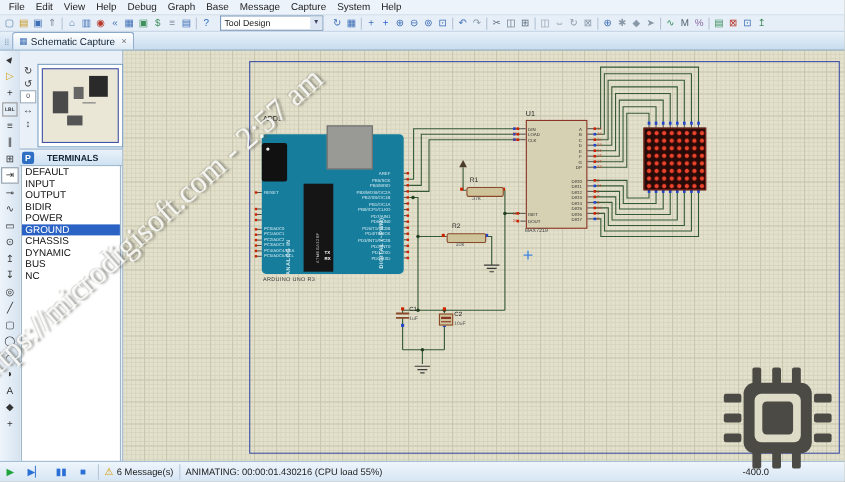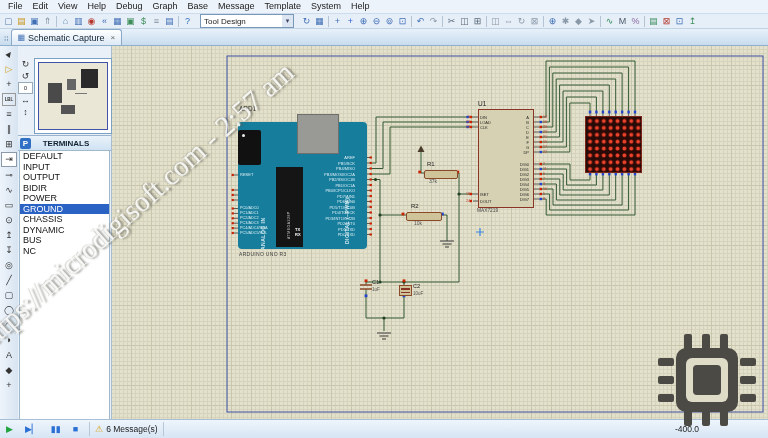--- a/index.html
+++ b/index.html
@@ -110,21 +110,21 @@
   <div id="menubar">
 
   <span class="menu-item" style="--i: 0;">File</span>
       <span class="menu-item" style="--i: 1;">Edit</span>
       <span class="menu-item" style="--i: 2;">View</span>
       <span class="menu-item" style="--i: 3;">Help</span>
       <span class="menu-item" style="--i: 4;">Debug</span>
       <span class="menu-item" style="--i: 5;">Graph</span>
       <span class="menu-item" style="--i: 6;">Base</span>
       <span class="menu-item" style="--i: 7;">Message</span>
-      <span class="menu-item" style="--i: 8;">Template</span>
+      <span class="menu-item" style="--i: 8;">Capture</span>
       <span class="menu-item" style="--i: 9;">System</span>
       <span class="menu-item" style="--i: 10;">Help</span>
     </div>
 
   <div id="toolbar">
     <div style="display:flex;align-items:center;">
 
     <span class="tb-it" style="--i: 0; color: rgb(90, 128, 170);">▢</span>
         <span class="tb-it" style="--i: 1; color: rgb(200, 151, 31);">▤</span>
         <span class="tb-it" style="--i: 2; color: rgb(63, 111, 181);">▣</span>
@@ -559,20 +559,21 @@
 
     <span class="sim-btn" style="--i: 0; color: rgb(31, 163, 60);">▶</span>
         <span class="sim-btn" style="--i: 1; color: rgb(42, 111, 212);">▶▏</span>
         <span class="sim-btn" style="--i: 2; color: rgb(42, 111, 212);">▮▮</span>
         <span class="sim-btn" style="--i: 3; color: rgb(42, 111, 212);">■</span>
       </div>
     <div class="sb-sep"></div>
     <span id="warn-ico">⚠</span>
     <span>6 Message(s)</span>
     <div class="sb-sep"></div>
+    <span>ANIMATING: 00:00:01.430216 (CPU load 55%)</span>
     <span id="coord">-400.0</span>
   </div>
 
   <div id="watermark">https://microdigisoft.com - 2:57 am</div>
 
   <div id="brand-logo">
     <div class="chip-pin" style="left:32px;top:4px;width:8px;height:16px;"></div>
     <div class="chip-pin" style="left:50px;top:4px;width:8px;height:16px;"></div>
     <div class="chip-pin" style="left:68px;top:4px;width:8px;height:16px;"></div>
     <div class="chip-pin" style="left:32px;top:80px;width:8px;height:16px;"></div>

